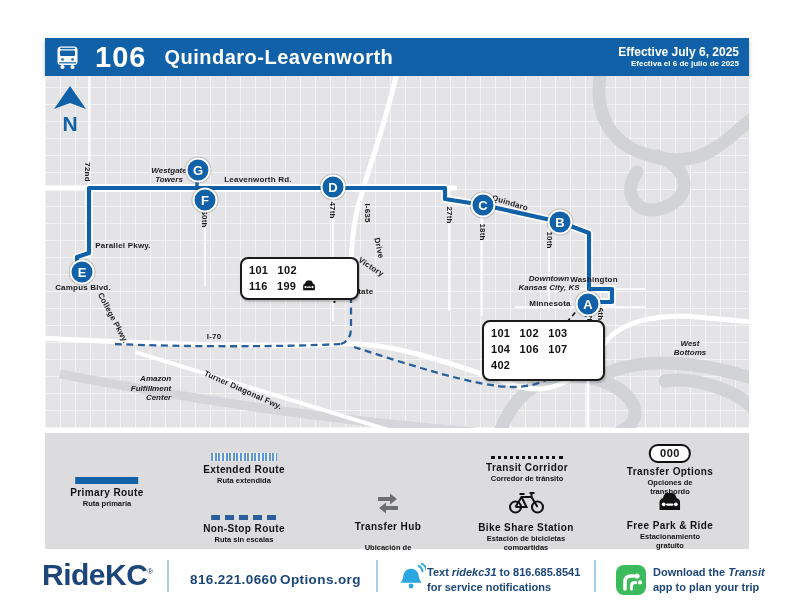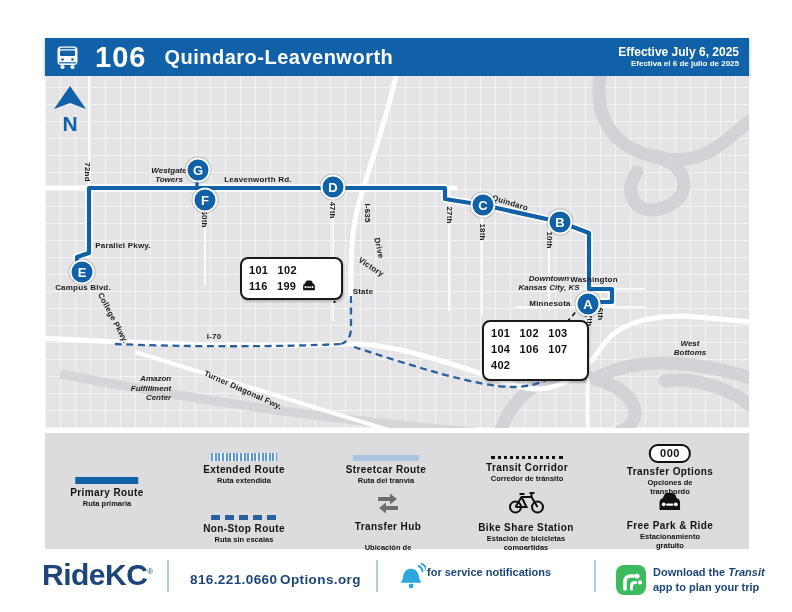--- a/index.html
+++ b/index.html
@@ -23,21 +23,21 @@
   .map svg.layer{position:absolute;left:0;top:0;}
   .mlabel{position:absolute;color:#1c1c1e;white-space:pre-line;pointer-events:none;}
   .street{font-size:8px;font-weight:700;letter-spacing:.2px;}
   .place{font-size:8px;font-weight:700;font-style:italic;text-align:center;line-height:1.15;}
   .place-left{font-size:8px;font-weight:700;font-style:italic;text-align:right;line-height:1.2;}
   .stop{position:absolute;width:21px;height:21px;border-radius:50%;background:#1161a9;
         border:2px solid #fff;box-shadow:0 0 0 1px rgba(0,0,0,.18);color:#fff;font-weight:700;
         font-size:13px;display:flex;align-items:center;justify-content:center;
         transform:translate(-50%,-50%);}
   .tbox{position:absolute;background:#fff;border:2px solid #1a1a1a;border-radius:8px;
-        padding:3px 8px 2px 7px;font-size:11px;font-weight:700;letter-spacing:.3px;
+        padding:3px 24px 2px 7px;font-size:11px;font-weight:700;letter-spacing:.3px;
         word-spacing:6px;color:#111;line-height:16px;box-shadow:1px 2px 2px rgba(0,0,0,.2);}
   .tbox .trow{display:flex;align-items:center;gap:5px;}
   .compass{position:absolute;left:6px;top:10px;width:38px;text-align:center;color:#1161a9;}
   .compass .nletter{font-size:21px;font-weight:800;line-height:20px;}
   
   .legend{position:absolute;left:45px;top:433px;width:704px;height:116px;background:#dcdcdf;}
   .lg-item{position:absolute;transform:translateX(-50%);text-align:center;color:#121212;}
   .lg-label{font-size:10px;font-weight:700;letter-spacing:.4px;margin-top:3px;white-space:nowrap;}
   .lg-sub{font-size:7.5px;font-weight:700;margin-top:1px;line-height:1.25;}
   .sw{margin:0 auto;}
@@ -216,25 +216,20 @@
       <div class="lg-label">Extended Route</div>
       <div class="lg-sub">Ruta extendida</div>
     </div>
 
     <div class="lg-item" style="left:199px;top:82px">
       <div class="sw sw-nonstop"></div>
       <div class="lg-label">Non-Stop Route</div>
       <div class="lg-sub">Ruta sin escalas</div>
     </div>
 
-    <div class="lg-item" style="left:341px;top:22px">
-      <div class="sw sw-streetcar"></div>
-      <div class="lg-label">Streetcar Route</div>
-      <div class="lg-sub">Ruta del tranvía</div>
-    </div>
 
     <div class="lg-item" style="left:343px;top:60px">
       <svg width="28" height="21" viewBox="0 0 28 21">
         <polygon points="4,4 16,4 16,0.5 23,6 16,11.5 16,8 4,8" fill="#6d6e71"></polygon>
         <polygon points="24,13 12,13 12,9.5 5,15 12,20.5 12,17 24,17" fill="#6d6e71"></polygon>
       </svg>
       <div class="lg-label">Transfer Hub</div>
       <div class="lg-sub" style="width:72px;margin:11px auto 0">Ubicación de transferencia</div>
     </div>
 
@@ -282,20 +277,21 @@
     <div class="fphone">816.221.0660</div>
     <div class="fsite">Options.org</div>
     <div class="fdiv" style="left:376px"></div>
 
     <svg style="position:absolute;left:398px;top:13px" width="28" height="32" viewBox="0 0 30 34">
       <path d="M14,6 c-5.5,0 -8.5,4.5 -8.5,10 l-2.5,5 h22 l-2.5,-5 c0,-5.5 -3,-10 -8.5,-10 z" fill="#2aa7df"></path>
       <circle cx="14" cy="24.5" r="2.6" fill="#2aa7df"></circle>
       <path d="M22,3 c2.5,1.2 4,3.2 4.3,5.8 M25.5,0.5 c3.2,1.8 5,4.5 5.3,8" stroke="#2aa7df" stroke-width="2" fill="none" stroke-linecap="round"></path>
     </svg>
     <div class="fblock" style="left:427px">
+      <div><span>Text </span><span class="em">ridekc31</span><span> to </span><span>816.685.8541</span></div>
       <div>for service notifications</div>
     </div>
 
     <div class="fdiv" style="left:594px"></div>
     <div class="transit-ic">
       <svg width="30" height="30" viewBox="0 0 30 30">
         <path d="M9,24 V17 q0,-6 6,-6 h2.5" stroke="#fff" stroke-width="3.6" fill="none" stroke-linecap="round"></path>
         <circle cx="21" cy="11" r="2.6" fill="#fff"></circle>
         <path d="M15.5,24 V21 q0,-3.6 3.6,-3.6 h0.6" stroke="#fff" stroke-width="3" fill="none" stroke-linecap="round"></path>
         <circle cx="24" cy="17.4" r="2.1" fill="#fff"></circle>

